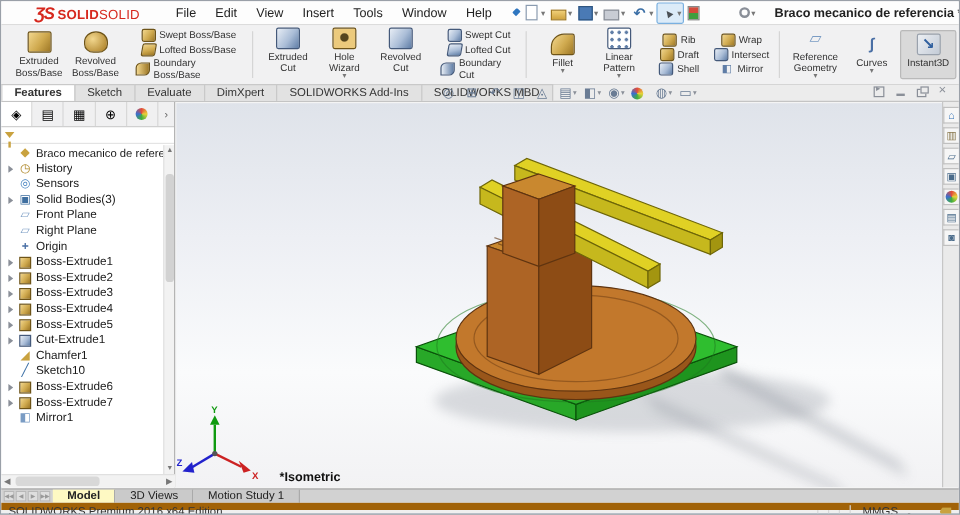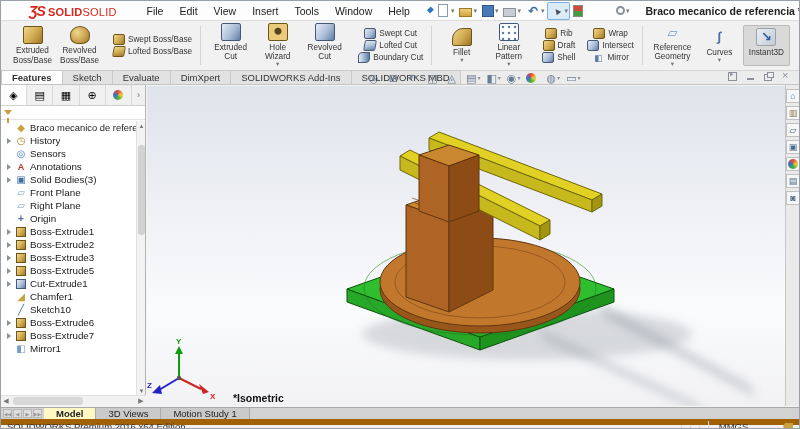--- a/index.html
+++ b/index.html
@@ -229,20 +229,24 @@
         <div class="rsmall">
           <span class="ri ri-sm ic-swept"></span>
           <span class="rlabel">Swept Boss/Base</span>
         </div>
 
         <div class="rsmall">
           <span class="ri ri-sm ic-lofted"></span>
           <span class="rlabel">Lofted Boss/Base</span>
         </div>
 
+        <div class="rsmall">
+          <span class="ri ri-sm ic-boundary"></span>
+          <span class="rlabel">Boundary Boss/Base</span>
+        </div>
       </div>
     <div class="rsep"></div>
     <div class="rgroup">
 
         <div class="rlarge">
           <span class="ri ic-extruded-cut"></span>
           <span class="rlabel"><span>Extruded</span><br><span>Cut</span></span>
           <span class="rdd hidden-flag">▾</span>
         </div>
 
@@ -462,25 +466,20 @@
             <span class="ti ic-history"></span>
             <span class="lbl">History</span>
           </div>
 
           <div class="trow">
             <span class="texp hidden-flag"></span>
             <span class="ti ic-sensors"></span>
             <span class="lbl">Sensors</span>
           </div>
 
-          <div class="trow">
-            <span class="texp"></span>
-            <span class="ti ic-annotations"></span>
-            <span class="lbl">Annotations</span>
-          </div>
 
           <div class="trow">
             <span class="texp"></span>
             <span class="ti ic-solid-bodies"></span>
             <span class="lbl">Solid Bodies(3)</span>
           </div>
 
 
           <div class="trow">
             <span class="texp hidden-flag"></span>
@@ -512,20 +511,25 @@
             <span class="ti ic-boss"></span>
             <span class="lbl">Boss-Extrude2</span>
           </div>
 
           <div class="trow">
             <span class="texp"></span>
             <span class="ti ic-boss"></span>
             <span class="lbl">Boss-Extrude3</span>
           </div>
 
+          <div class="trow">
+            <span class="texp"></span>
+            <span class="ti ic-boss"></span>
+            <span class="lbl">Boss-Extrude4</span>
+          </div>
 
           <div class="trow">
             <span class="texp"></span>
             <span class="ti ic-boss"></span>
             <span class="lbl">Boss-Extrude5</span>
           </div>
 
           <div class="trow">
             <span class="texp"></span>
             <span class="ti ic-cut"></span>

